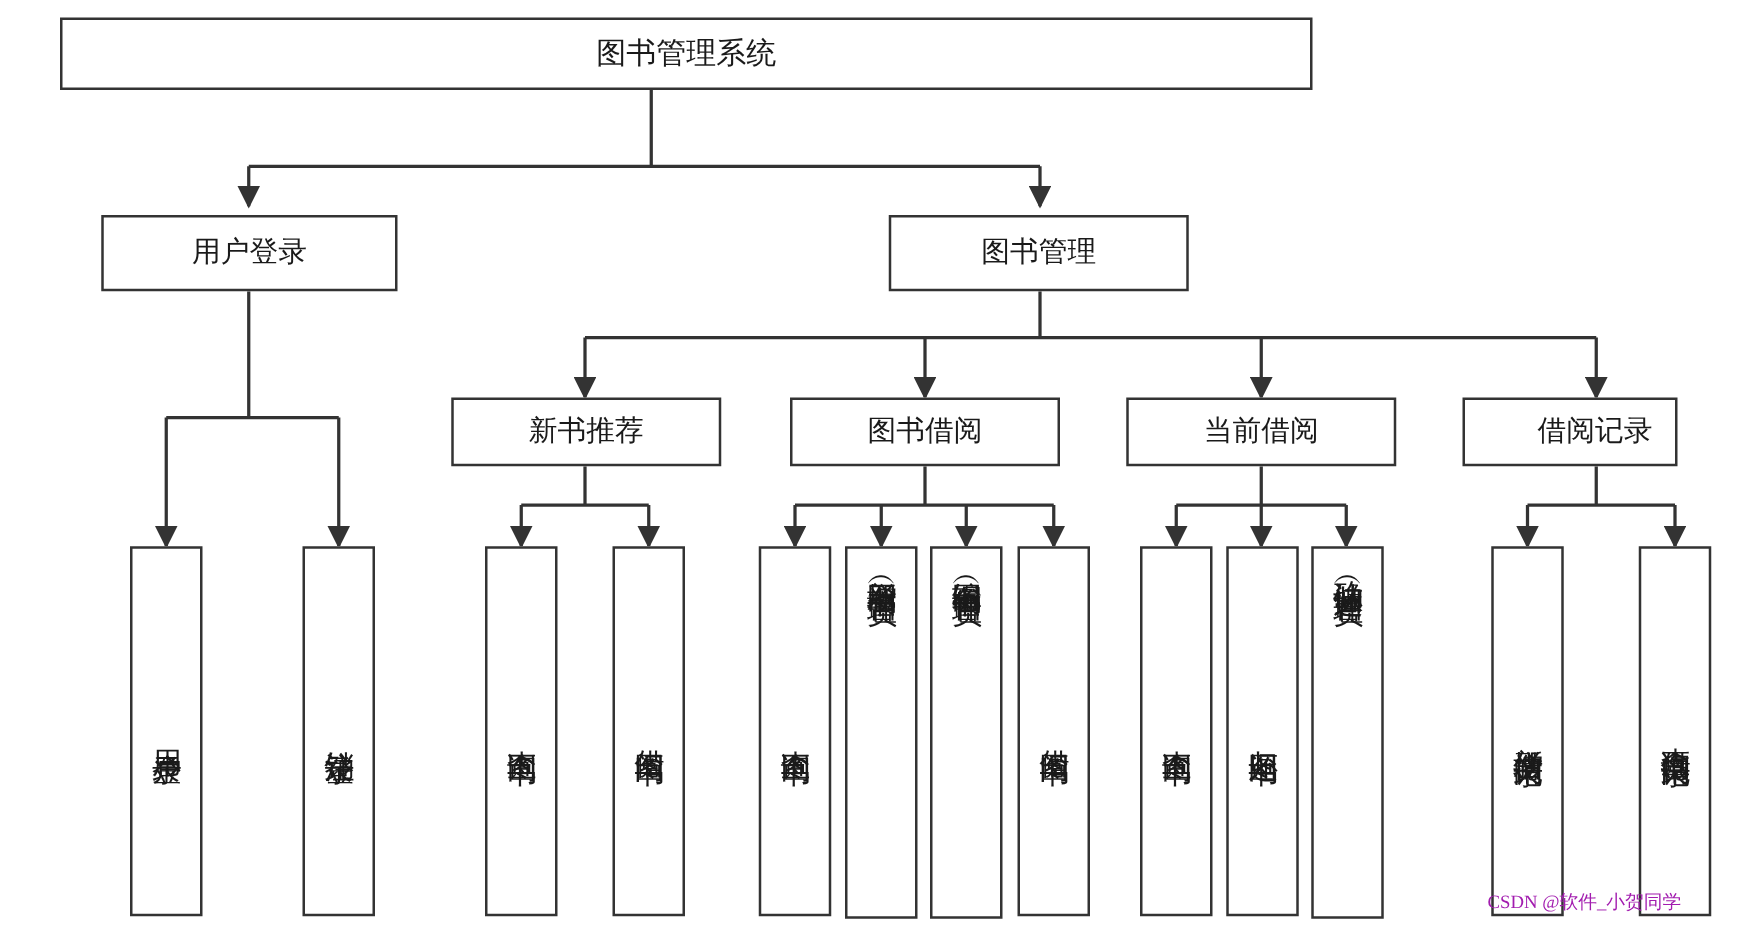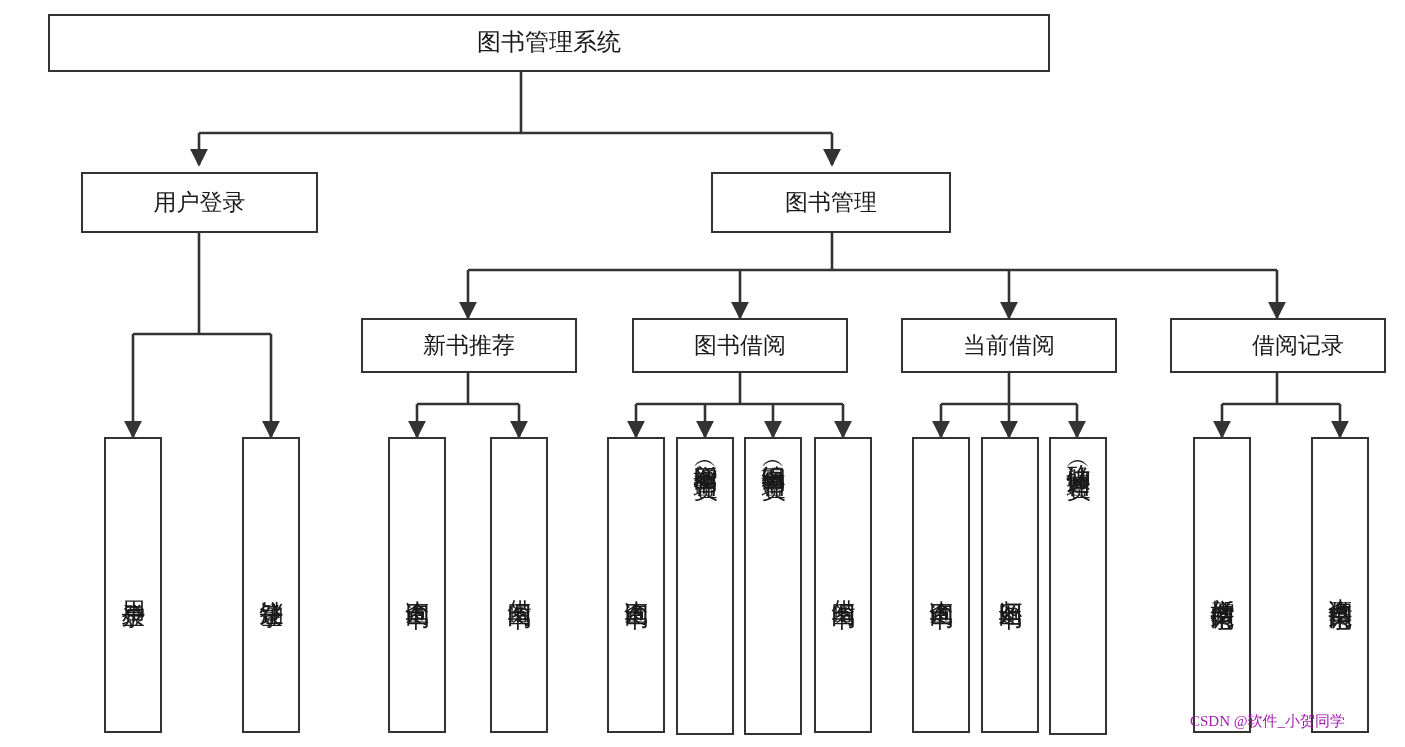--- a/index.html
+++ b/index.html
@@ -148,21 +148,21 @@
   </div>
 
   <div class="node horiz" style="left:361px; top:318px; width:216px; height:55px;">
     <span class="node-label">新书推荐</span>
   </div>
 
   <div class="node horiz" style="left:901px; top:318px; width:216px; height:55px;">
     <span class="node-label">当前借阅</span>
   </div>
 
-  <div class="node horiz" style="left:1170px; top:318px; width:216px; height:55px;padding-left:40px;">
+  <div class="node horiz" style="left:1170px; top:318px; width:172px; height:55px;padding-left:40px;">
     <span class="node-label">借阅记录</span>
   </div>
 
   <div class="node vert" style="left:104px; top:437px; width:58px; height:296px;">
     <span class="node-label">用户登录</span>
   </div>
 
   <div class="node vert" style="left:242px; top:437px; width:58px; height:296px;">
     <span class="node-label">注销登录</span>
   </div>

